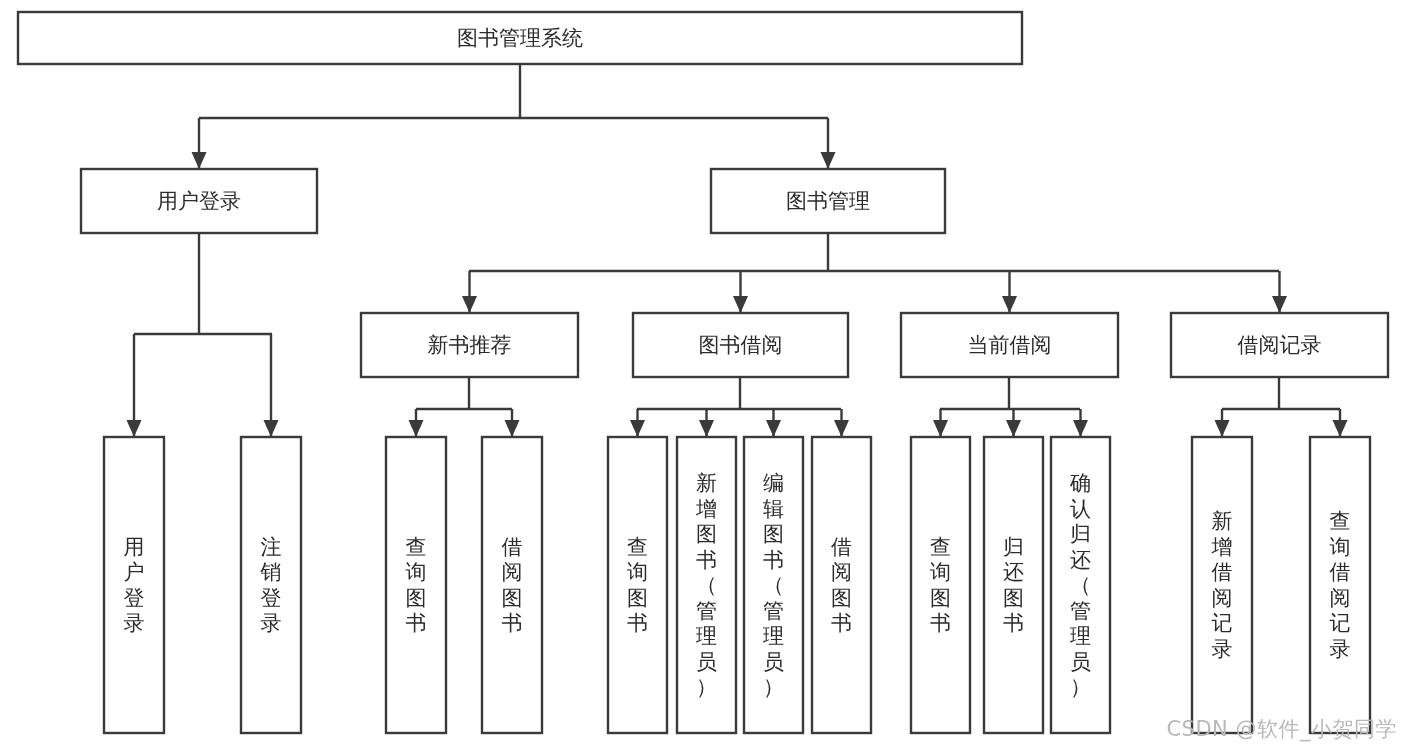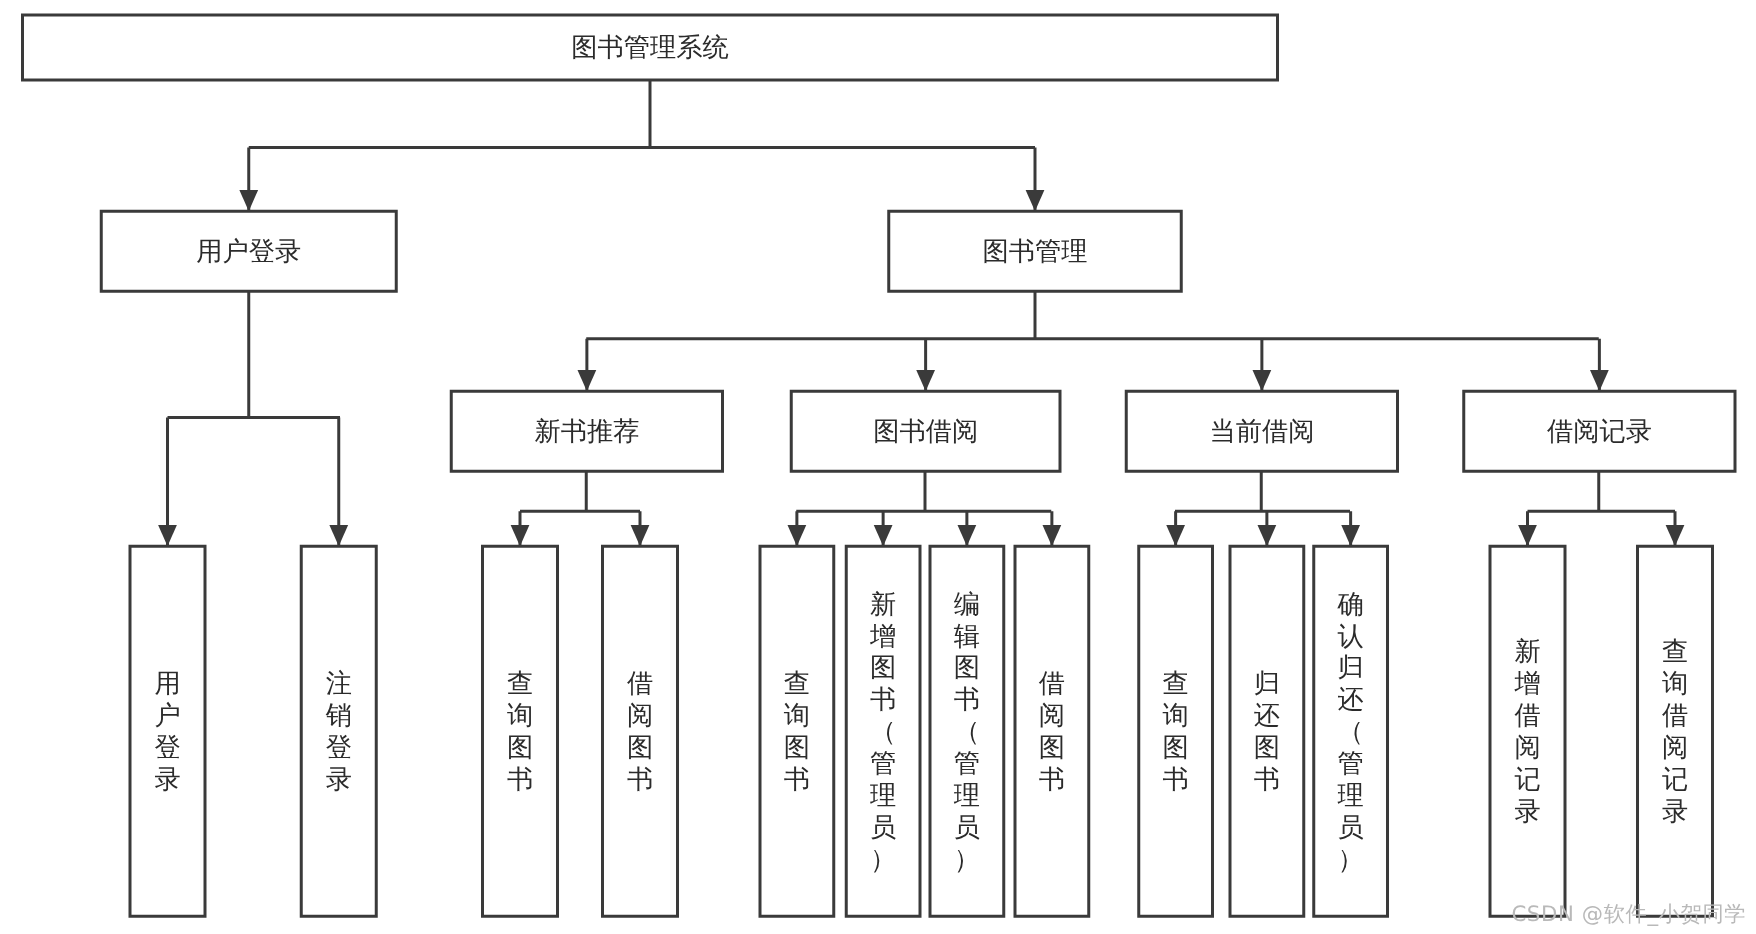--- a/index.html
+++ b/index.html
@@ -52,21 +52,21 @@
   .node-label-v {
     fill: #2b2b2b;
     font-size: 21px;
     font-family: "DejaVu Sans", "Liberation Sans", sans-serif;
     text-anchor: middle;
   }
   .watermark {
     position: absolute;
     right: 8px;
     bottom: 4px;
-    font-size: 17px;
+    font-size: 21px;
     color: #b9b9b9;
     font-family: "DejaVu Sans", "Liberation Sans", sans-serif;
     white-space: nowrap;
     letter-spacing: 0.5px;
   }
 </style>
 </head>
 <body>
 
 <div id="diagram-root">

